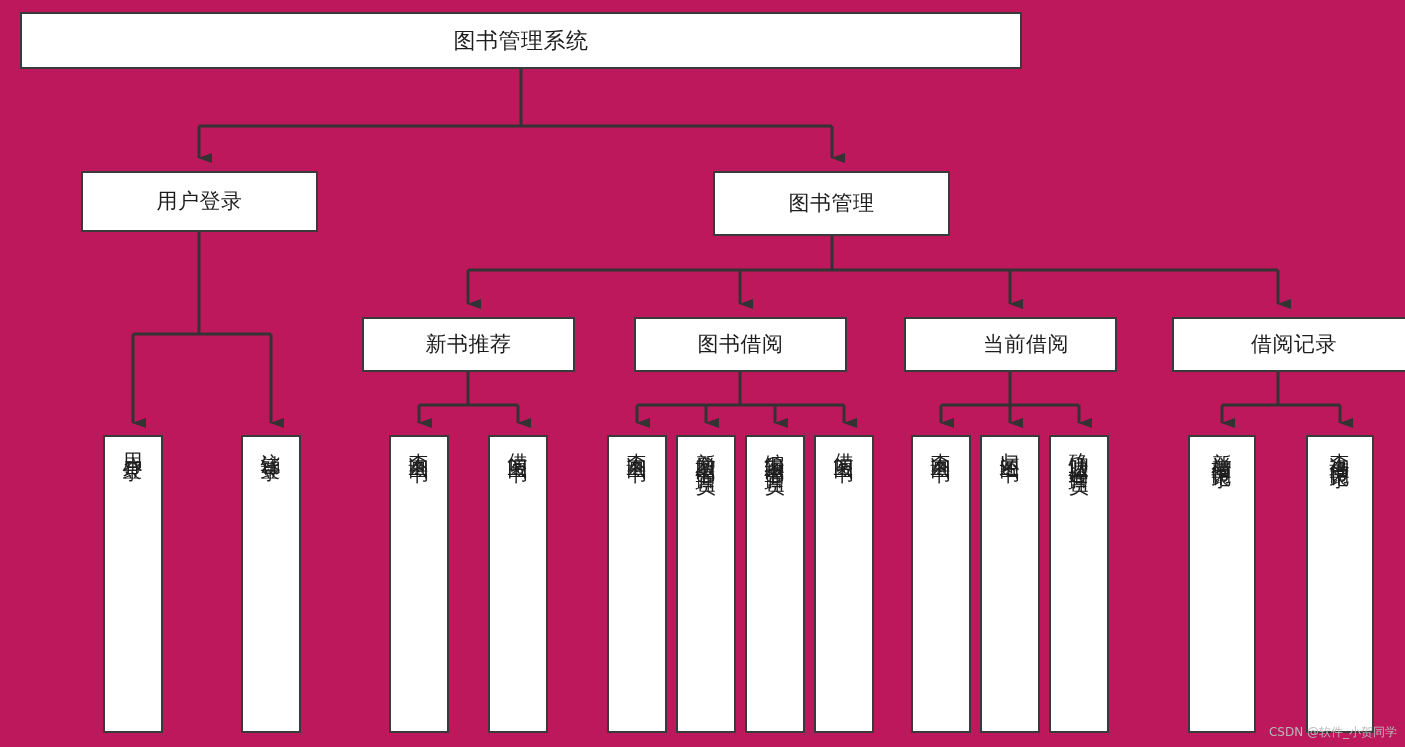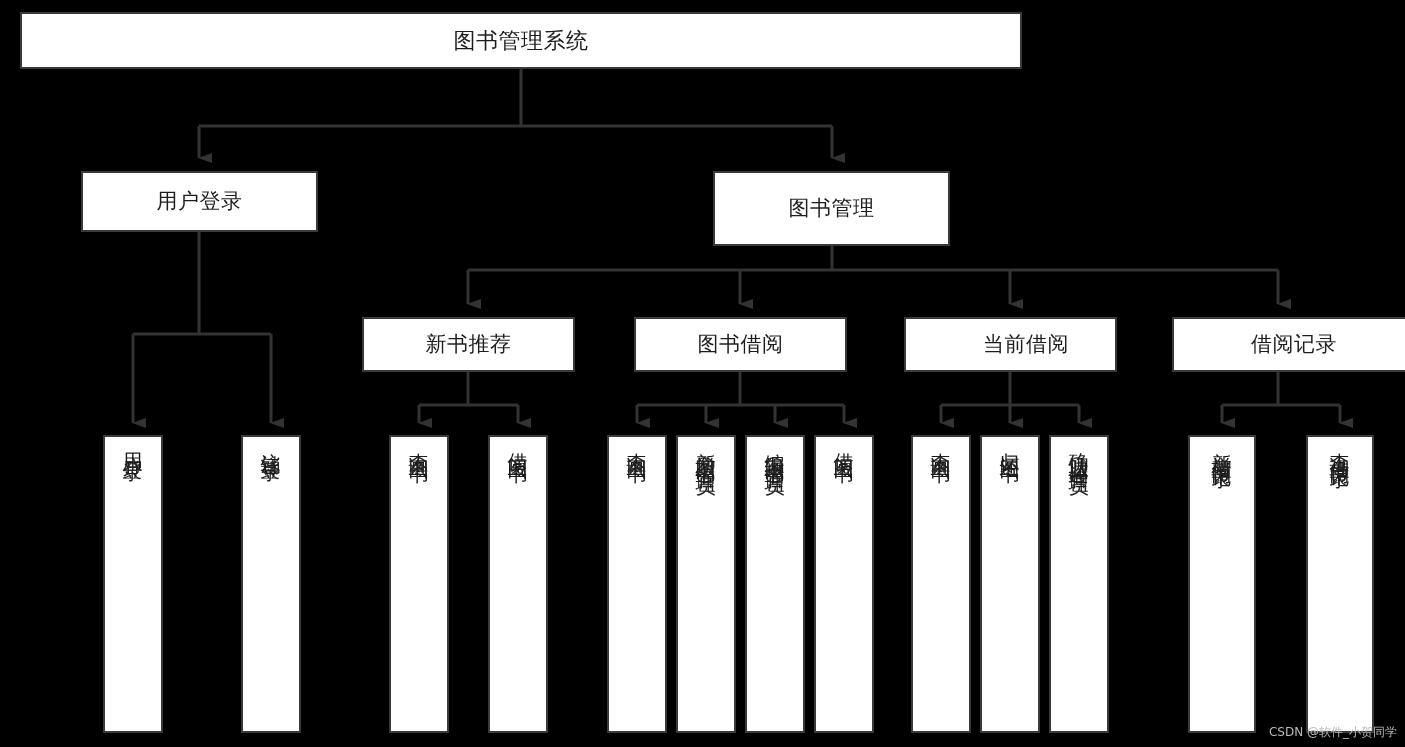--- a/index.html
+++ b/index.html
@@ -8,21 +8,21 @@
     padding: 0;
     background: #ffffff;
   }
   body {
     font-family: "DejaVu Sans", "Liberation Sans", sans-serif;
   }
   #canvas {
     position: relative;
     width: 1405px;
     height: 747px;
-    background: #000000;
+    background: #be185d;
     overflow: hidden;
   }
   #edges {
     position: absolute;
     left: 0;
     top: 0;
     width: 1405px;
     height: 747px;
     pointer-events: none;
   }
@@ -132,21 +132,21 @@
     </g>
   </svg>
 
   <div class="node h root" style="left:20px; top:12px; width:1002px; height:57px;">
     <span class="label">图书管理系统</span>
   </div>
 
   <div class="node h" style="left:81px; top:171px; width:237px; height:61px;">
     <span class="label">用户登录</span>
   </div>
-  <div class="node h" style="left:713px; top:171px; width:237px; height:75px;">
+  <div class="node h" style="left:713px; top:171px; width:237px; height:65px;">
     <span class="label">图书管理</span>
   </div>
 
   <div class="node h" style="left:362px; top:317px; width:213px; height:55px;">
     <span class="label">新书推荐</span>
   </div>
   <div class="node h" style="left:634px; top:317px; width:213px; height:55px;">
     <span class="label">图书借阅</span>
   </div>
   <div class="node h" style="left:904px; top:317px; width:213px; height:55px;padding-left:31px;">

